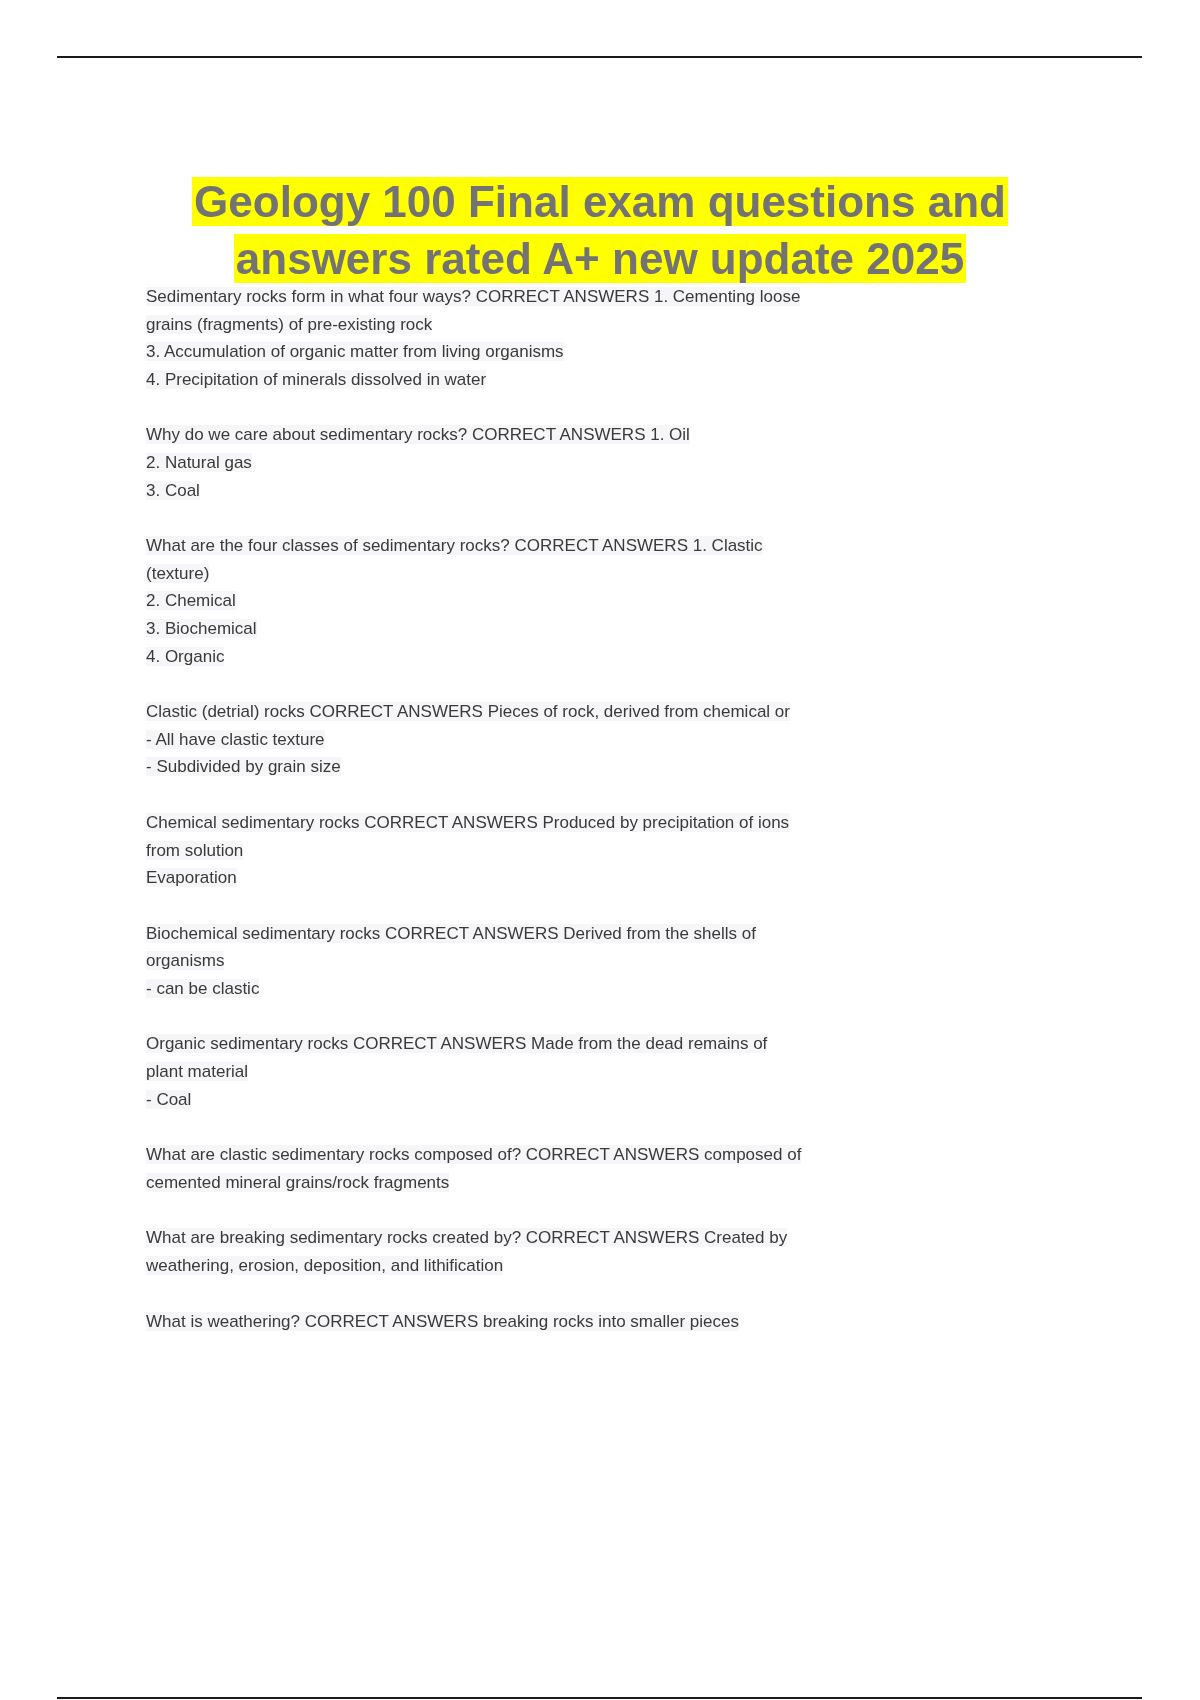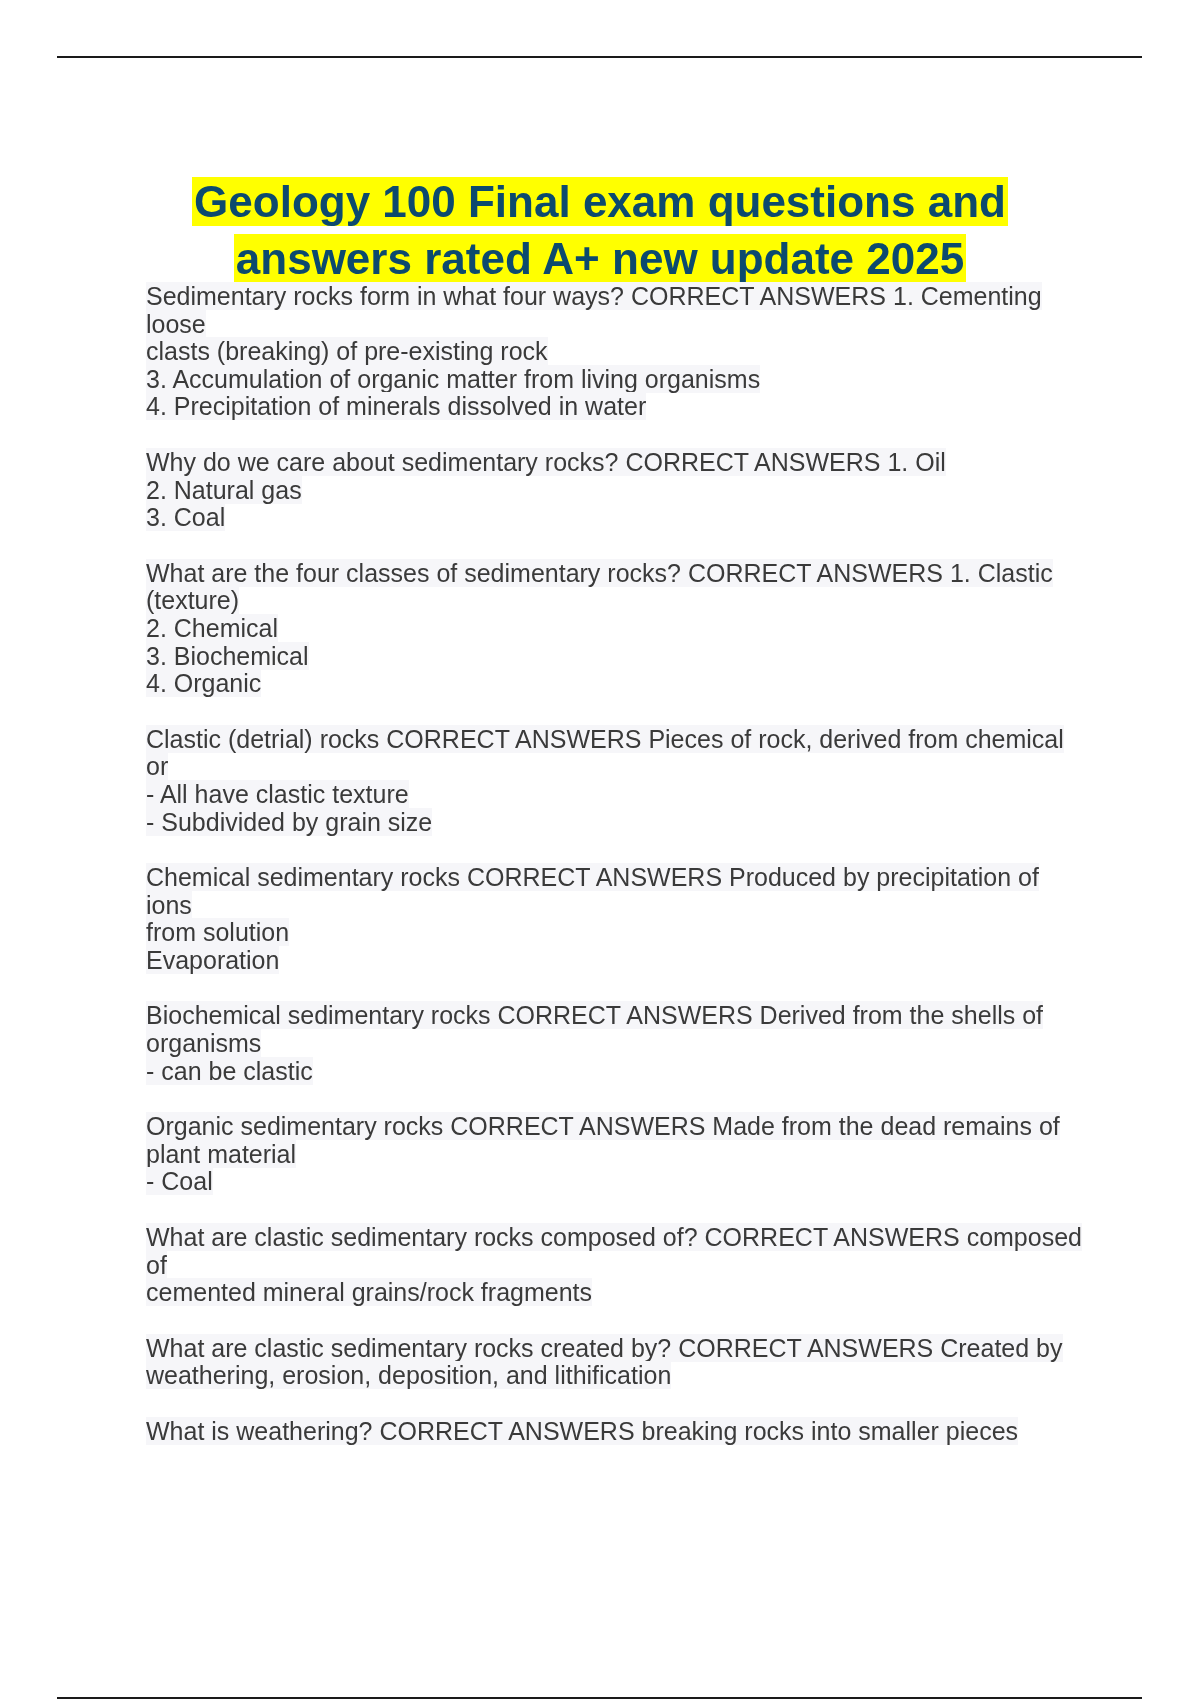--- a/index.html
+++ b/index.html
@@ -28,41 +28,41 @@
     .title {
       position: absolute;
       top: 144px;
       left: 0;
       width: 1200px;
       text-align: center;
       font-family: "Liberation Sans", sans-serif;
       font-weight: bold;
       font-size: 44px;
       line-height: 57px;
-      color: #0c4a6e;
+      color: #737373;
     }
     .title span {
       background: #ffff00;
       padding: 0 2px;
       box-decoration-break: clone;
       -webkit-box-decoration-break: clone;
     }
 
     .content {
       position: absolute;
       top: 283px;
       left: 146px;
       width: 940px;
     }
     .qa {
       margin: 0 0 28px 0;
     }
     .line {
       display: block;
-      font-size: 25px;
+      font-size: 17px;
       line-height: 27.6px;
       color: #3a3a3a;
     }
     .line span {
       background: #f6f6f9;
     }
   </style>
 </head>
 <body>
 
@@ -70,21 +70,21 @@
 
 <h1 class="title">
   <span>Geology 100 Final exam questions and</span><br>
   <span>answers rated A+ new update 2025</span>
 </h1>
 
 <div class="content">
 
   <div class="qa">
     <div class="line"><span>Sedimentary rocks form in what four ways? CORRECT ANSWERS 1. Cementing loose</span></div>
-    <div class="line"><span>clasts (breaking) of pre-existing rock</span></div>
+    <div class="line"><span>grains (fragments) of pre-existing rock</span></div>
     <div class="line"><span>3. Accumulation of organic matter from living organisms</span></div>
     <div class="line"><span>4. Precipitation of minerals dissolved in water</span></div>
   </div>
 
   <div class="qa">
     <div class="line"><span>Why do we care about sedimentary rocks? CORRECT ANSWERS 1. Oil</span></div>
     <div class="line"><span>2. Natural gas</span></div>
     <div class="line"><span>3. Coal</span></div>
   </div>
 
@@ -119,21 +119,21 @@
     <div class="line"><span>plant material</span></div>
     <div class="line"><span>- Coal</span></div>
   </div>
 
   <div class="qa">
     <div class="line"><span>What are clastic sedimentary rocks composed of? CORRECT ANSWERS composed of</span></div>
     <div class="line"><span>cemented mineral grains/rock fragments</span></div>
   </div>
 
   <div class="qa">
-    <div class="line"><span>What are clastic sedimentary rocks created by? CORRECT ANSWERS Created by</span></div>
+    <div class="line"><span>What are breaking sedimentary rocks created by? CORRECT ANSWERS Created by</span></div>
     <div class="line"><span>weathering, erosion, deposition, and lithification</span></div>
   </div>
 
   <div class="qa">
     <div class="line"><span>What is weathering? CORRECT ANSWERS breaking rocks into smaller pieces</span></div>
   </div>
 
 </div>
 
 <div class="rule bottom"></div>

